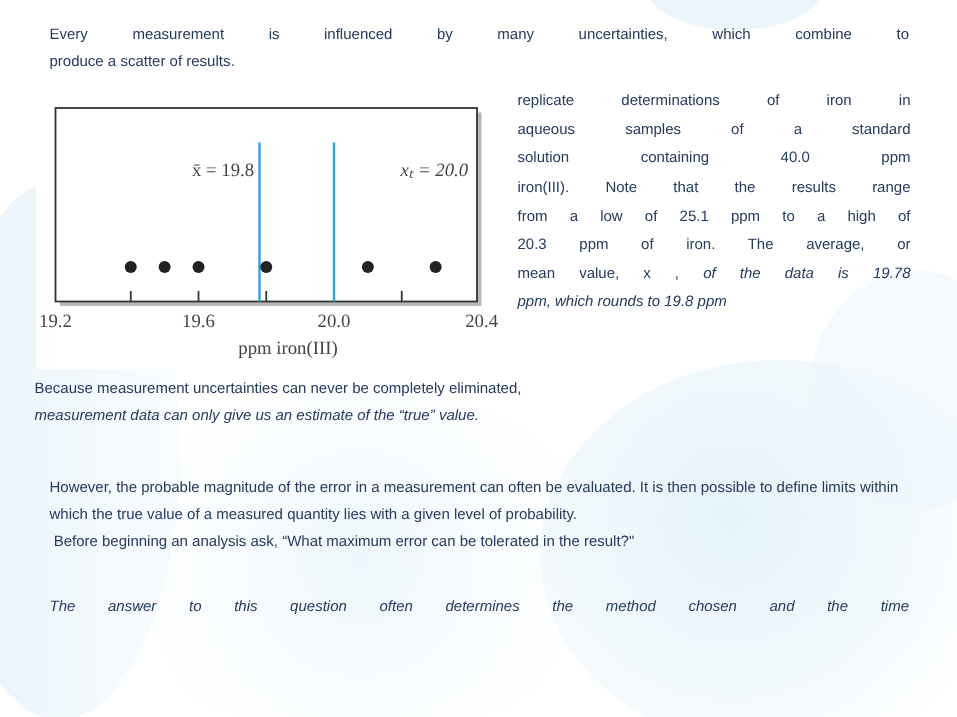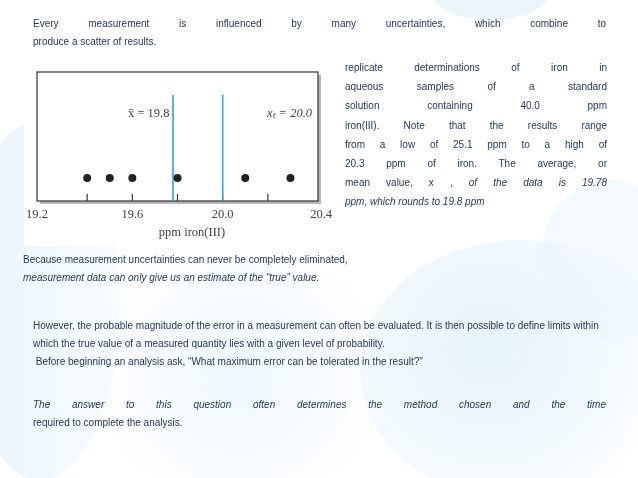--- a/index.html
+++ b/index.html
@@ -90,14 +90,13 @@
   <span>Because measurement uncertainties can never be completely eliminated,</span><br>
   <em>measurement data can only give us an estimate of the “true” value.</em>
 </p>
 
 <p class="p" id="para2">However, the probable magnitude of the error in a measurement can often be evaluated. It is then possible to define limits within which the true value of a measured quantity lies with a given level of probability.</p>
 
 <p class="p" id="para3">&nbsp;Before beginning an analysis ask, “What maximum error can be tolerated in the result?"</p>
 
 <p class="p" id="para4">
   <span class="l1">The answer to this question often determines the method chosen and the time</span>
-  <span>required to complete the analysis.</span>
 </p>
 
 </body></html>

